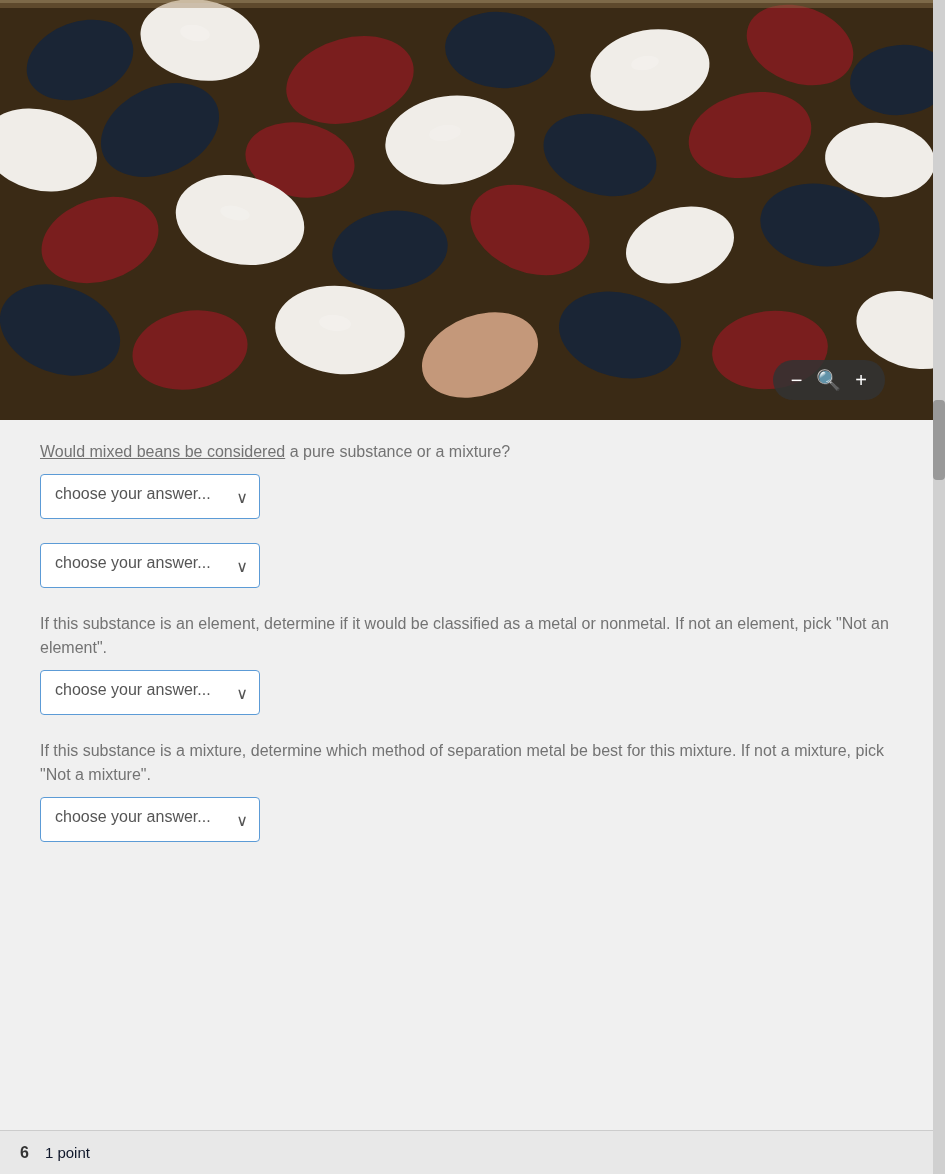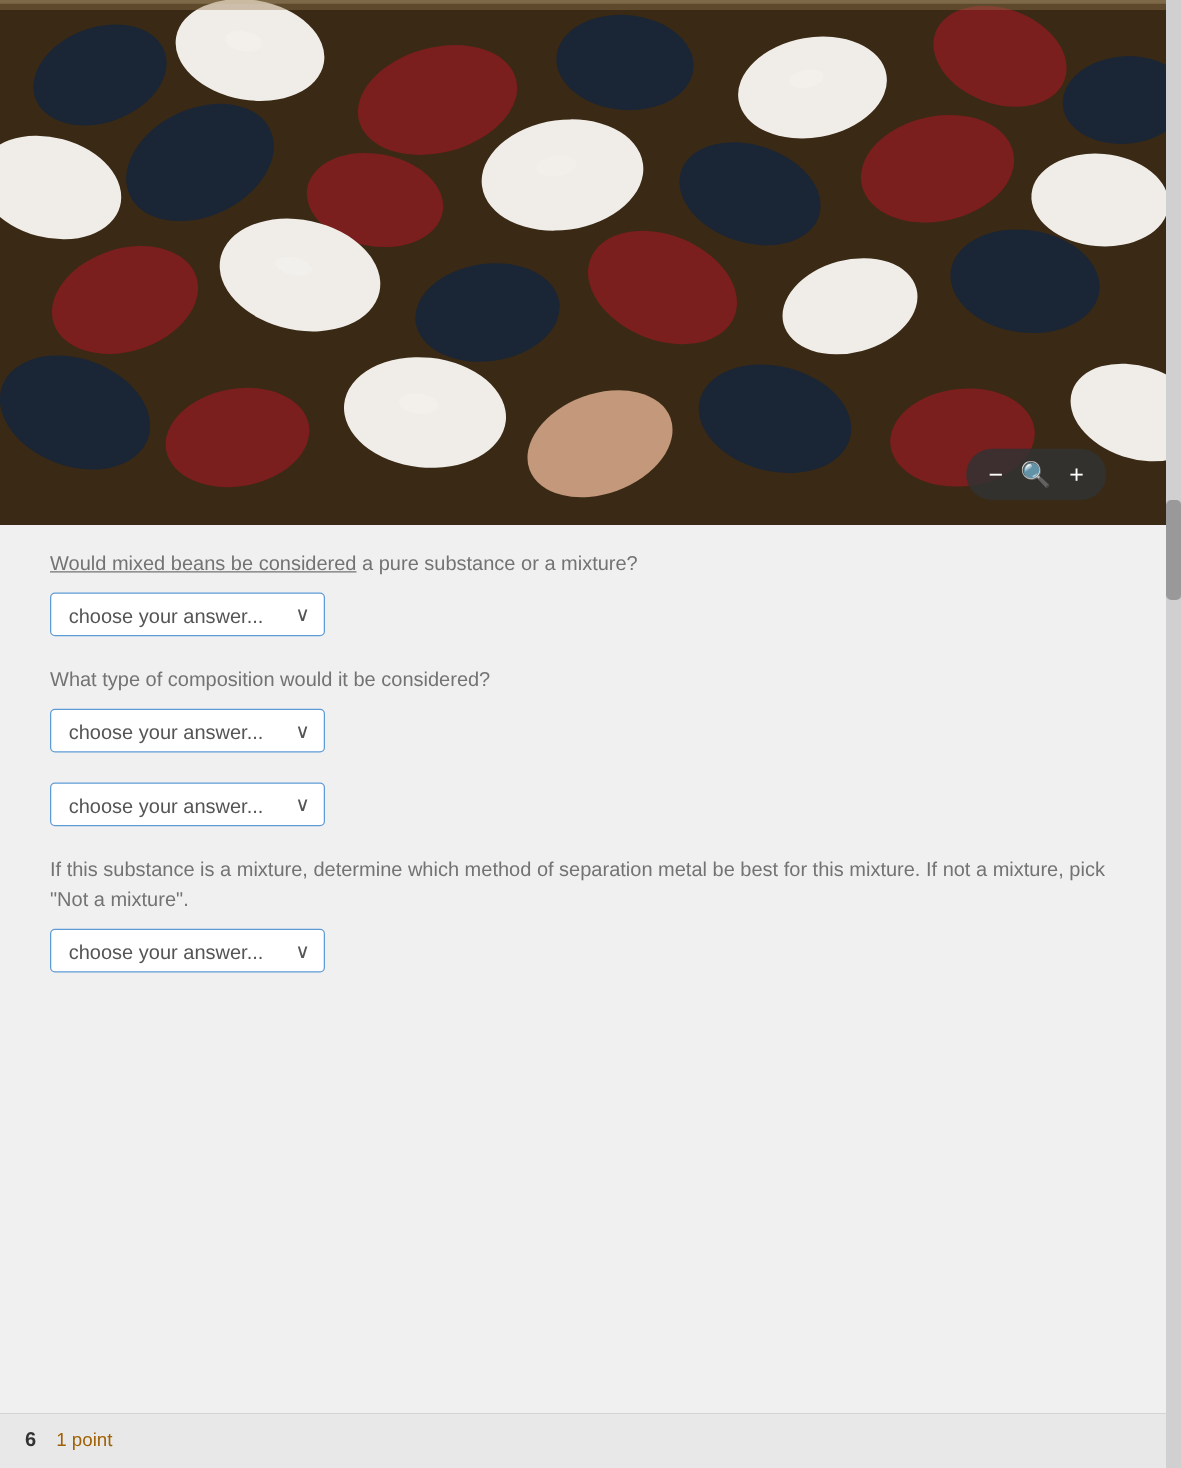--- a/index.html
+++ b/index.html
@@ -92,21 +92,21 @@
       position: relative;
       display: inline-block;
     }
 
     .dropdown-select {
       appearance: none;
       -webkit-appearance: none;
       background: white;
       border: 1.5px solid #5c9bd6;
       border-radius: 4px;
-      padding: 10px 40px 6px 14px;
+      padding: 10px 40px 16px 14px;
       font-size: 16px;
       color: #555;
       cursor: pointer;
       min-width: 220px;
       outline: none;
     }
 
     .dropdown-chevron {
       position: absolute;
       right: 12px;
@@ -132,21 +132,21 @@
     }
 
     .footer-number {
       font-size: 16px;
       font-weight: bold;
       color: #333;
     }
 
     .footer-points {
       font-size: 15px;
-      color: #a16207;
+      color: #0f172a;
     }
 
     .scrollbar-track {
       position: fixed;
       right: 0;
       top: 0;
       width: 12px;
       height: 1174px;
       background: #d0d0d0;
     }
@@ -230,34 +230,34 @@
         <select class="dropdown-select">
           <option>choose your answer...</option>
           <option>Pure substance</option>
           <option>Mixture</option>
         </select>
         <span class="dropdown-chevron">∨</span>
       </div>
     </div>
 
     <div class="question-block">
-      <p class="question-text">
-        What type of composition would it be considered?
-      </p>
       <div class="dropdown-wrapper">
         <select class="dropdown-select">
           <option>choose your answer...</option>
           <option>Homogeneous</option>
           <option>Heterogeneous</option>
         </select>
         <span class="dropdown-chevron">∨</span>
       </div>
     </div>
 
     <div class="question-block">
+      <p class="question-text">
+        If this substance is an element, determine if it would be classified as a metal or nonmetal. If not an element, pick "Not an element".
+      </p>
       <div class="dropdown-wrapper">
         <select class="dropdown-select">
           <option>choose your answer...</option>
           <option>Metal</option>
           <option>Nonmetal</option>
           <option>Not an element</option>
         </select>
         <span class="dropdown-chevron">∨</span>
       </div>
     </div>

